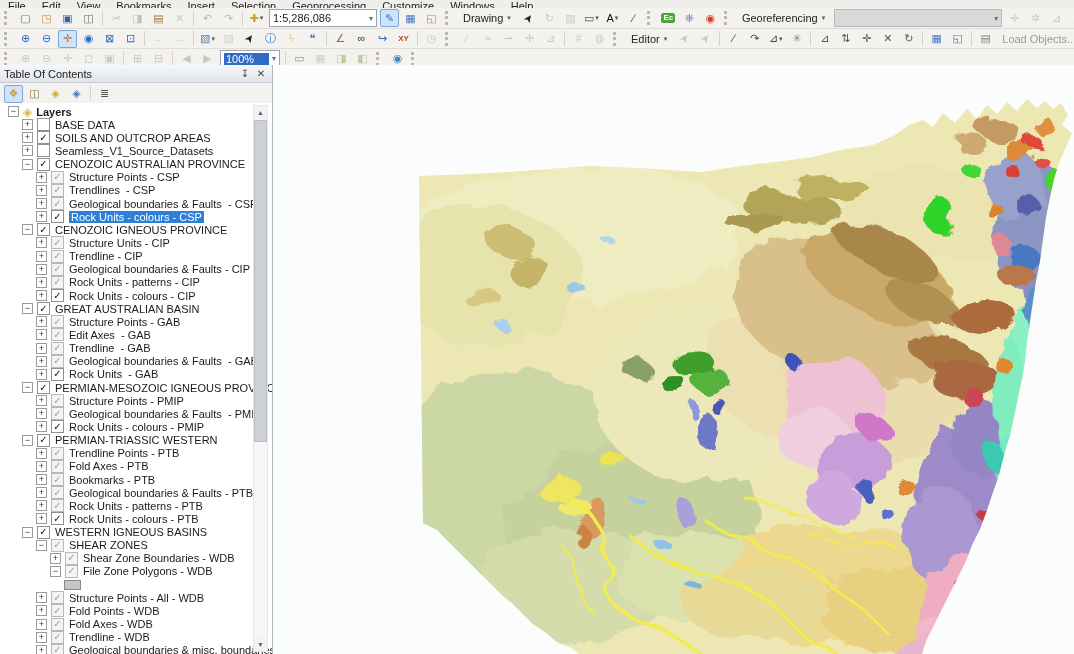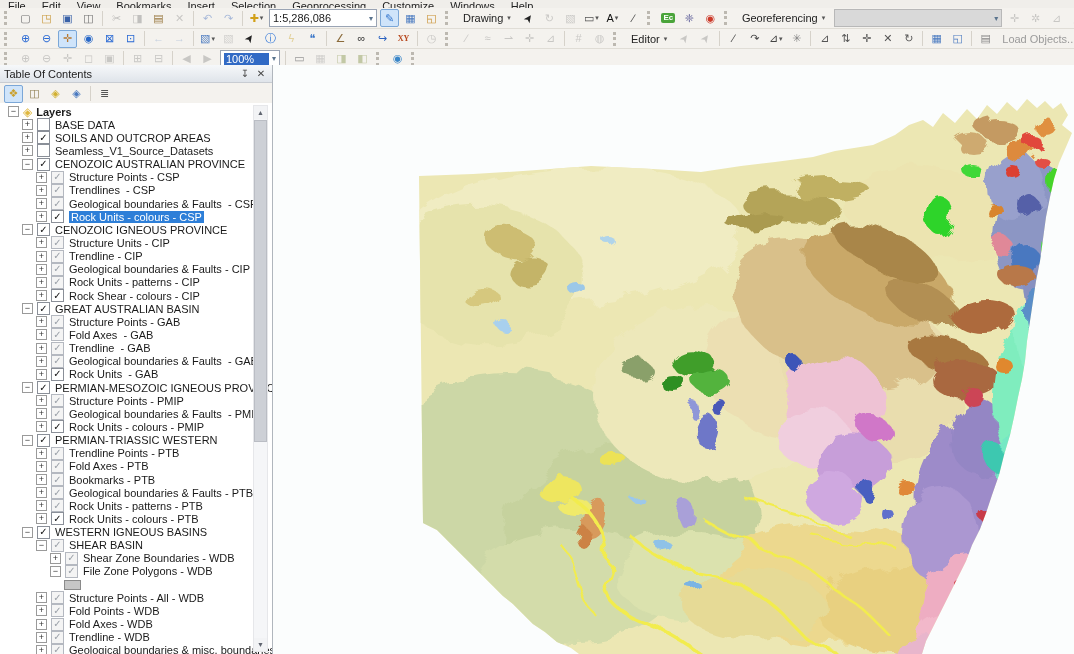--- a/index.html
+++ b/index.html
@@ -224,21 +224,21 @@
     <span class="tbi">
       <span class="g" style="color: rgb(138, 106, 58);">∠</span>
     </span>
     <span class="tbi">
       <span class="g" style="color: rgb(51, 51, 51);">∞</span>
     </span>
     <span class="tbi">
       <span class="g" style="color: rgb(42, 98, 192);">↪</span>
     </span>
     <span class="tbi">
-      <span class="gt" style="color: rgb(184, 74, 32); font-family: Liberation Serif, serif;">XY</span>
+      <span class="gt" style="color: rgb(184, 74, 32);">XY</span>
     </span>
     <div class="sep"></div>
     <span class="tbi dis">
       <span class="g" style="color: rgb(136, 136, 136);">◷</span>
     </span>
     <div class="grip"></div>
     <span class="tbi dis">
       <span class="g" style="color: rgb(136, 136, 136);">∕</span>
     </span>
     <span class="tbi dis">
@@ -460,36 +460,36 @@
         <span class="lbl">Geological boundaries &amp; Faults - CIP</span>
       </div>
       <div class="trw" style="padding-left: 36px;">
         <span class="xp">+</span>
         <span class="cb gray">✓</span>
         <span class="lbl">Rock Units - patterns - CIP</span>
       </div>
       <div class="trw" style="padding-left: 36px;">
         <span class="xp">+</span>
         <span class="cb">✓</span>
-        <span class="lbl">Rock Shear - colours - CIP</span>
+        <span class="lbl">Rock Units - colours - CIP</span>
       </div>
       <div class="trw" style="padding-left: 22px;">
         <span class="xp">−</span>
         <span class="cb">✓</span>
         <span class="lbl">GREAT AUSTRALIAN BASIN</span>
       </div>
       <div class="trw" style="padding-left: 36px;">
         <span class="xp">+</span>
         <span class="cb gray">✓</span>
         <span class="lbl">Structure Points - GAB</span>
       </div>
       <div class="trw" style="padding-left: 36px;">
         <span class="xp">+</span>
         <span class="cb gray">✓</span>
-        <span class="lbl">Fold Axes  - GAB</span>
+        <span class="lbl">Edit Axes  - GAB</span>
       </div>
       <div class="trw" style="padding-left: 36px;">
         <span class="xp">+</span>
         <span class="cb gray">✓</span>
         <span class="lbl">Trendline  - GAB</span>
       </div>
       <div class="trw" style="padding-left: 36px;">
         <span class="xp">+</span>
         <span class="cb gray">✓</span>
         <span class="lbl">Geological boundaries &amp; Faults  - GAB</span>
@@ -555,21 +555,21 @@
         <span class="lbl">Rock Units - colours - PTB</span>
       </div>
       <div class="trw" style="padding-left: 22px;">
         <span class="xp">−</span>
         <span class="cb">✓</span>
         <span class="lbl">WESTERN IGNEOUS BASINS</span>
       </div>
       <div class="trw" style="padding-left: 36px;">
         <span class="xp">−</span>
         <span class="cb gray">✓</span>
-        <span class="lbl">SHEAR BASIN</span>
+        <span class="lbl">SHEAR ZONES</span>
       </div>
       <div class="trw" style="padding-left: 50px;">
         <span class="xp">+</span>
         <span class="cb gray">✓</span>
         <span class="lbl">Shear Zone Boundaries - WDB</span>
       </div>
       <div class="trw" style="padding-left: 50px;">
         <span class="xp">−</span>
         <span class="cb gray">✓</span>
         <span class="lbl">File Zone Polygons - WDB</span>

